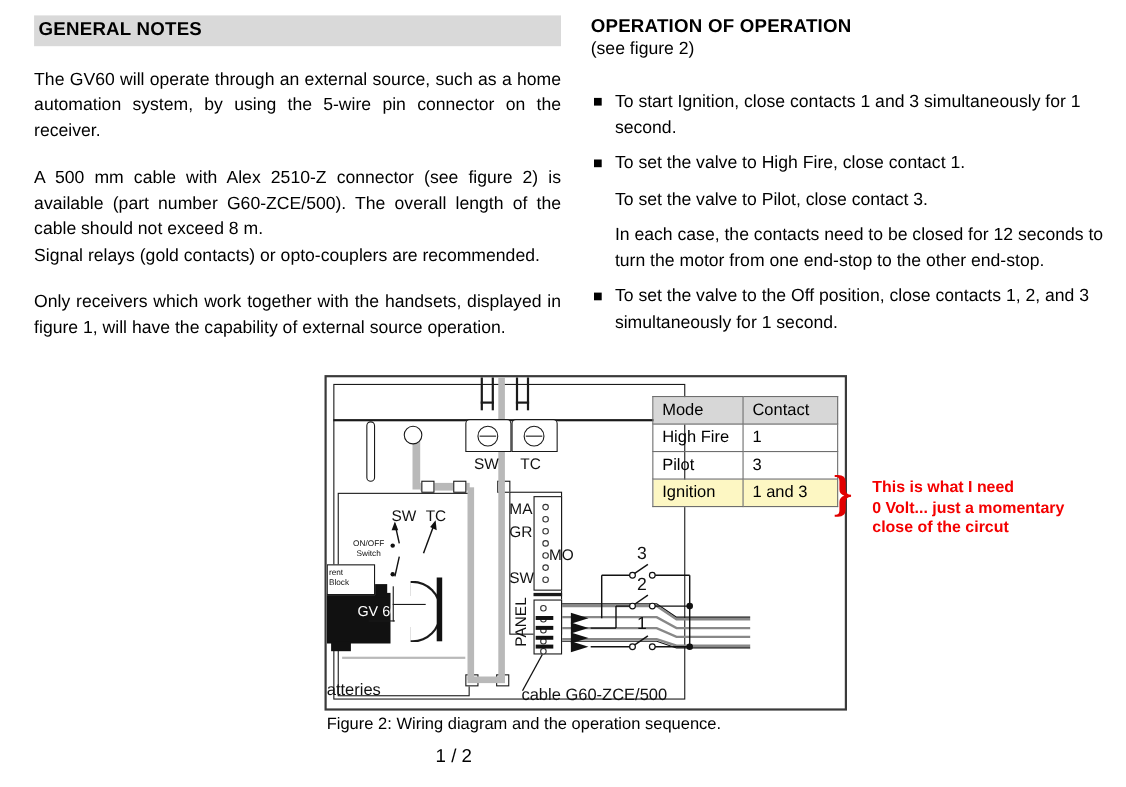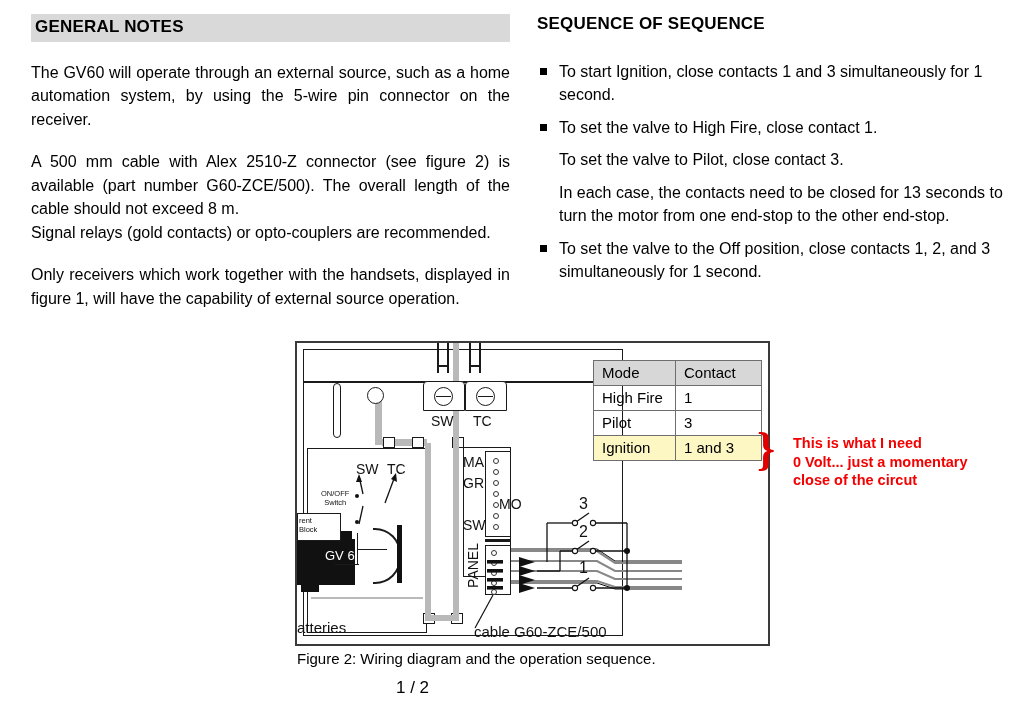--- a/index.html
+++ b/index.html
@@ -128,36 +128,37 @@
     <p class="body first">The GV60 will operate through an external source, such as a home automation system, by using the 5-wire pin connector on the receiver.</p>
 
     <p class="body gap">A 500 mm cable with Alex 2510-Z connector (see figure 2) is available (part number G60-ZCE/500). The overall length of the cable should not exceed 8 m.</p>
 
     <p class="body nogap">Signal relays (gold contacts) or opto-couplers are recommended.</p>
 
     <p class="body gap">Only receivers which work together with the handsets, displayed in figure 1, will have the capability of external source operation.</p>
   </div>
 
   <div class="col-right">
-    <div class="head-plain">SEQUENCE OF SEQUENCE</div>
+    <div class="head-plain">OPERATION OF OPERATION</div>
+    <div class="head-sub">(see figure 2)</div>
 
     <ul class="bullets">
       <li>
         <span class="sq"></span>
         <span>To start Ignition, close contacts 1 and 3 simultaneously for 1 second.</span>
       </li>
       <li>
         <span class="sq"></span>
         <span>To set the valve to High Fire, close contact 1.</span>
       </li>
       <li class="subitem">
         <span>To set the valve to Pilot, close contact 3.</span>
       </li>
       <li class="subitem">
-        <span>In each case, the contacts need to be closed for 13 seconds to turn the motor from one end-stop to the other end-stop.</span>
+        <span>In each case, the contacts need to be closed for 12 seconds to turn the motor from one end-stop to the other end-stop.</span>
       </li>
       <li>
         <span class="sq"></span>
         <span>To set the valve to the Off position, close contacts 1, 2, and 3 simultaneously for 1 second.</span>
       </li>
     </ul>
   </div>
 
   <div class="figure">
 

